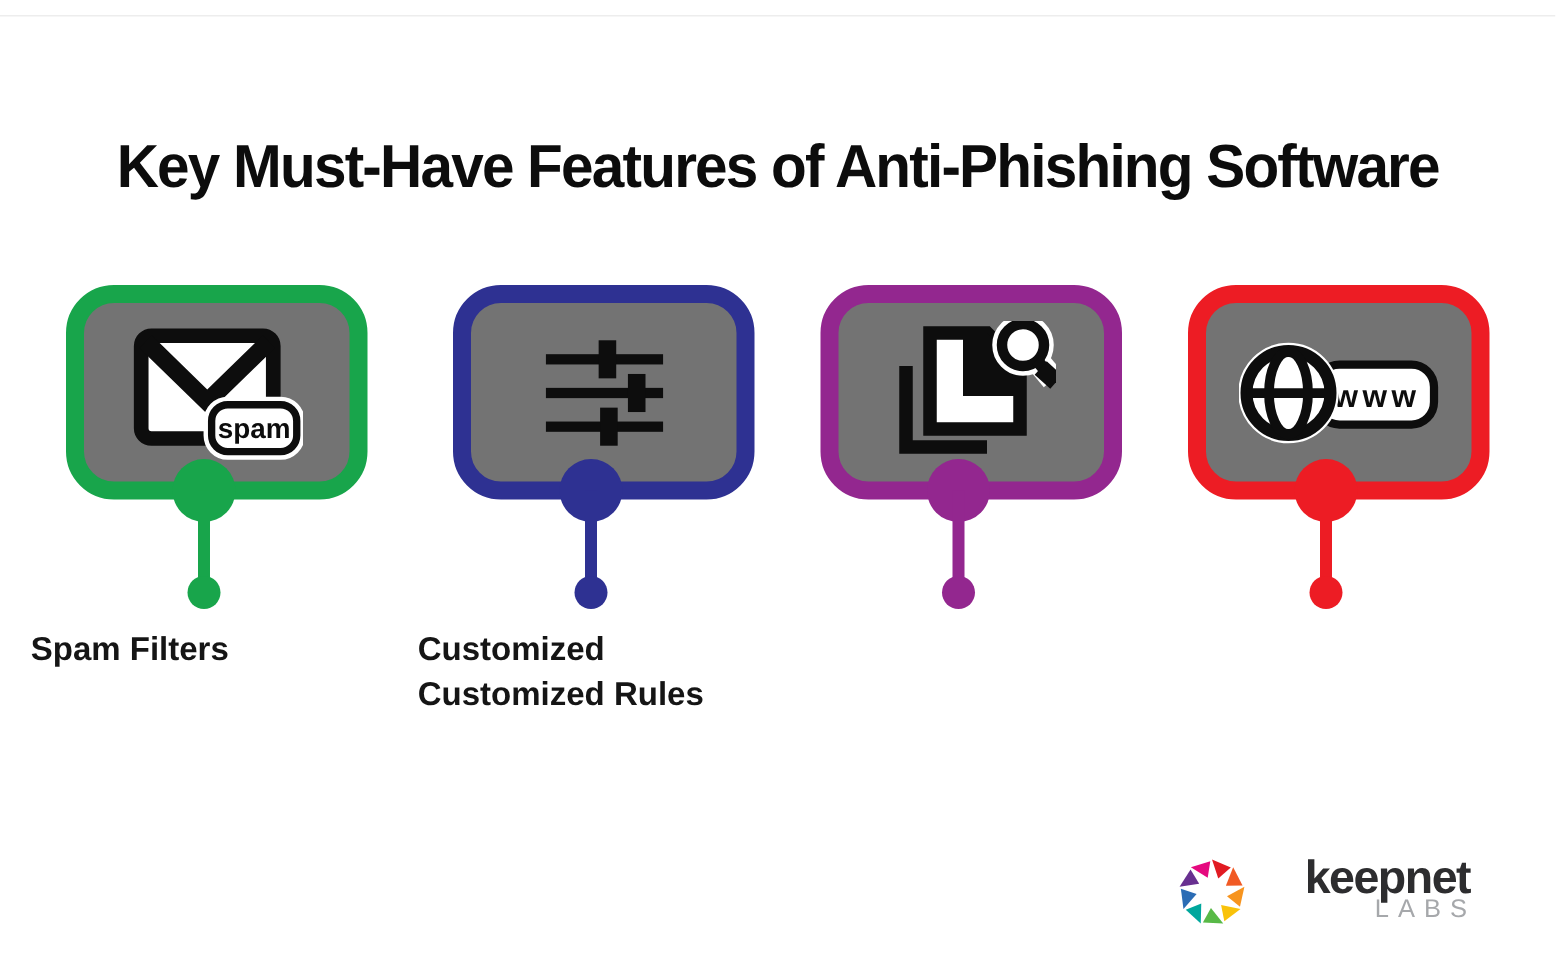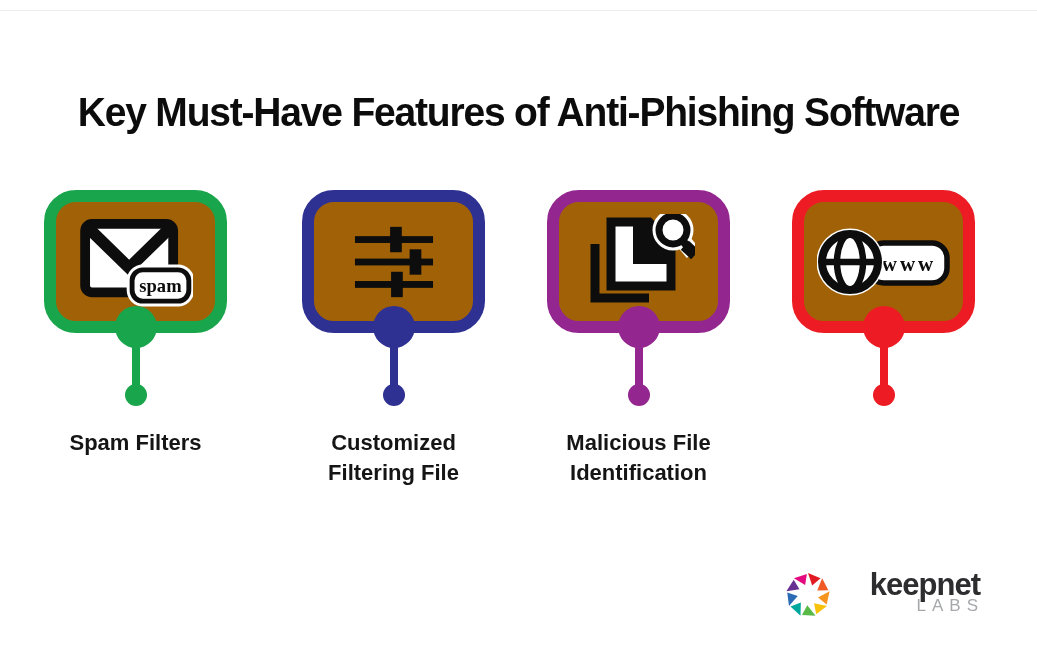--- a/index.html
+++ b/index.html
@@ -9,33 +9,32 @@
   }
   .top-rule{position:absolute;top:10px;left:0;width:1037px;height:1px;background:#ededed;}
   .title{
     position:absolute;top:64px;left:0;width:1037px;text-align:center;
     font-size:39px;font-weight:bold;letter-spacing:-1.2px;color:#0c0c0c;
     transform:scaleY(1.04);
   }
   .feature{position:absolute;top:190px;width:183px;}
   .f0{left:44px}.f1{left:302px}.f2{left:547px}.f3{left:792px}
   .card{
-    box-sizing:border-box;width:183px;height:143px;border:12px solid var(--accent);
-    border-radius:32px;background:#a16207;display:flex;align-items:center;justify-content:center;font-family:Liberation Serif, serif;
+    box-sizing:border-box;width:201px;height:143px;border:12px solid var(--accent);
+    border-radius:32px;background:#737373;display:flex;align-items:center;justify-content:center;
   }
   .big-dot{position:absolute;left:50%;top:116px;width:42px;height:42px;margin-left:-21px;
     border-radius:50%;background:var(--accent);}
   .stem{position:absolute;left:50%;top:137px;width:8px;height:68px;margin-left:-4px;background:var(--accent);}
   .small-dot{position:absolute;left:50%;top:194px;width:22px;height:22px;margin-left:-11px;
     border-radius:50%;background:var(--accent);}
   .feature-label{
     position:absolute;top:228px;left:50%;transform:translateX(-50%);width:230px;
-    text-align:center;font-size:22px;font-weight:bold;color:#151515;line-height:30px;
+    text-align:left;font-size:22px;font-weight:bold;color:#151515;line-height:30px;
     white-space:pre-line;
-    margin-top:10px;
   }
   .icon{display:block;}
   .logo{position:absolute;right:57px;top:570px;display:flex;align-items:flex-start;gap:35px;}
   .logo-mark{margin-top:2px;margin-right:4px;}
   .logo-text{display:flex;flex-direction:column;align-items:flex-end;}
   .logo-brand{font-size:31px;line-height:30px;font-weight:600;letter-spacing:-1px;color:#2d2d2f;}
   .logo-division{font-size:17px;line-height:16px;letter-spacing:6px;color:#a6a8ab;margin-top:-2px;margin-right:-4px;}
 </style>
 </head>
 <body>
@@ -68,41 +67,39 @@
       <rect x="2" y="33.5" width="80" height="7" fill="#0d0d0d"></rect>
       <rect x="58" y="24" width="12" height="26" fill="#0d0d0d"></rect>
       <rect x="2" y="56.5" width="80" height="7" fill="#0d0d0d"></rect>
       <rect x="39" y="47" width="12" height="26" fill="#0d0d0d"></rect>
     </svg>
   </div>
   <div class="big-dot"></div>
   <div class="stem"></div>
   <div class="small-dot"></div>
   <div class="feature-label">Customized
-Filtering File</div>
+Customized Rules</div>
 </div>
 
 <div class="feature f2" style="--accent: #93278f;">
   <div class="card">
     <svg class="icon" width="112" height="96" viewBox="0 0 112 96">
       <path d="M12,30 V84 H66" fill="none" stroke="#0d0d0d" stroke-width="9"></path>
       <path d="M28,8 H66 L88,30 V72 H28 Z" fill="#fff" stroke="#0d0d0d" stroke-width="9" stroke-linejoin="miter"></path>
       <path d="M50,8 H66 L88,30 V50 H50 Z" fill="#0d0d0d"></path>
       <circle cx="90" cy="16" r="15" fill="none" stroke="#fff" stroke-width="11"></circle>
       <line x1="100" y1="27" x2="110" y2="39" stroke="#fff" stroke-width="16"></line>
       <circle cx="90" cy="16" r="14" fill="#fff" stroke="#0d0d0d" stroke-width="7"></circle>
       <line x1="99" y1="26" x2="105" y2="33" stroke="#0d0d0d" stroke-width="8"></line>
       <rect x="100" y="30" width="14" height="12" fill="#0d0d0d" transform="rotate(42 107 36)"></rect>
     </svg>
   </div>
   <div class="big-dot"></div>
   <div class="stem"></div>
   <div class="small-dot"></div>
-  <div class="feature-label">Malicious File
-Identification</div>
 </div>
 
 <div class="feature f3" style="--accent: #ed1c24;">
   <div class="card">
     <svg class="icon" width="134" height="72" viewBox="0 0 134 72">
       <rect x="52" y="17" width="78" height="40" rx="15" fill="#fff" stroke="#0d0d0d" stroke-width="5.5"></rect>
       <text x="92" y="45" text-anchor="middle" font-size="21" font-weight="bold" letter-spacing="3" fill="#0d0d0d">www</text>
       <circle cx="33" cy="36" r="30" fill="#fff" stroke="#fff" stroke-width="7"></circle>
       <circle cx="33" cy="36" r="28" fill="#fff" stroke="#0d0d0d" stroke-width="8"></circle>
       <ellipse cx="33" cy="36" rx="13" ry="27.5" fill="none" stroke="#0d0d0d" stroke-width="6.5"></ellipse>

